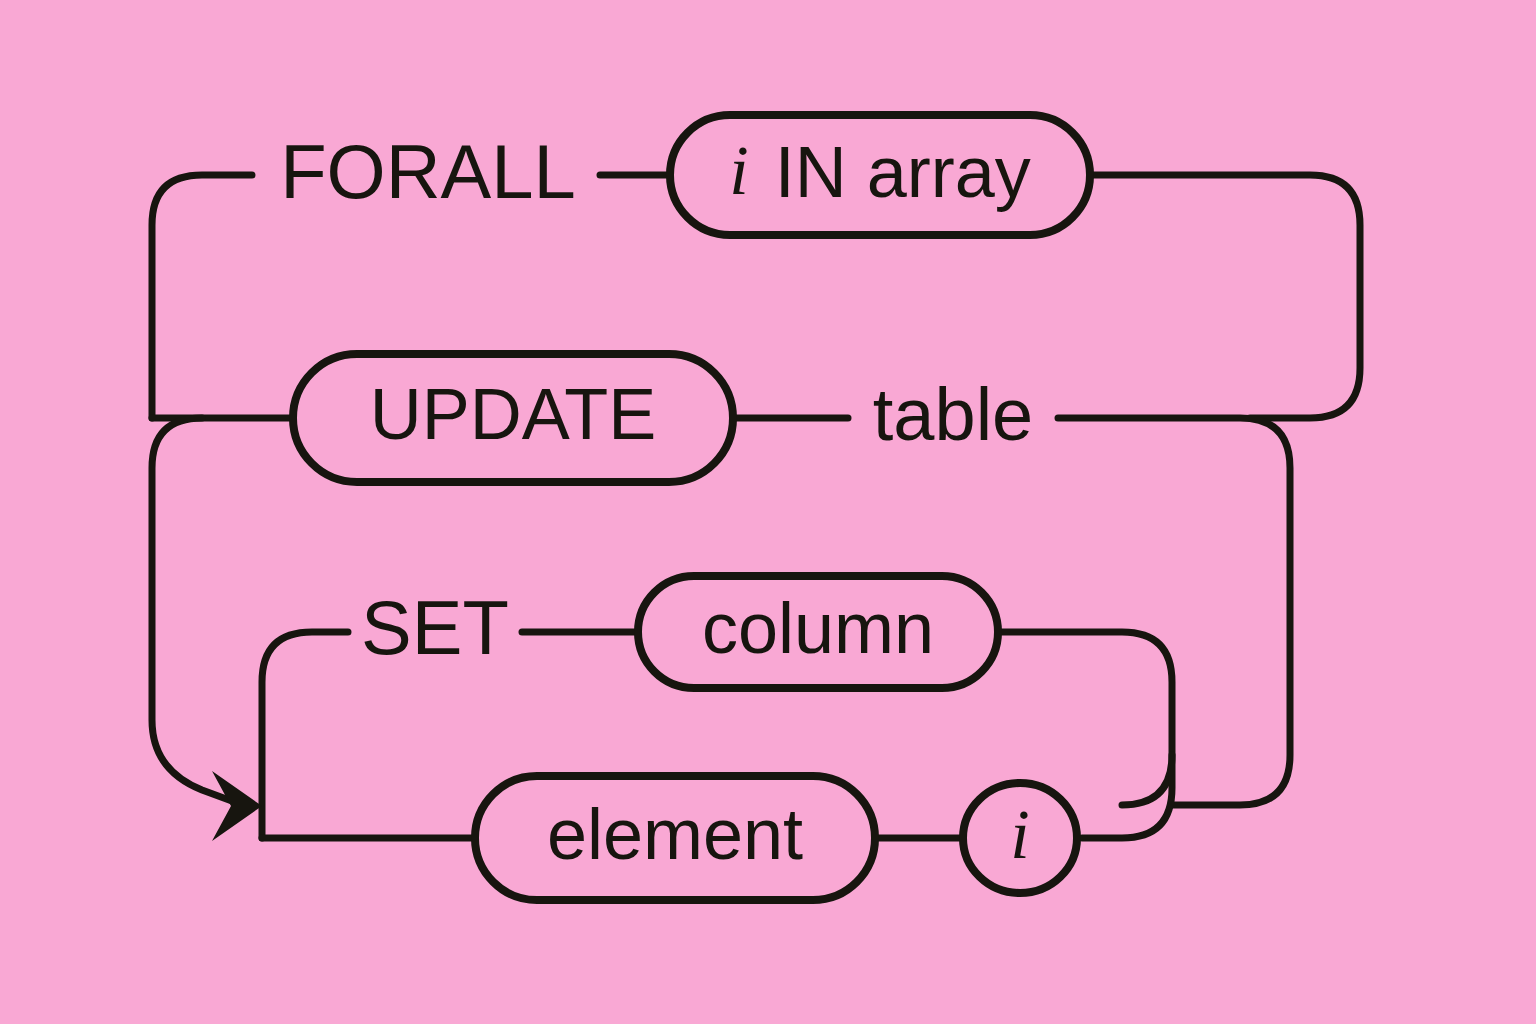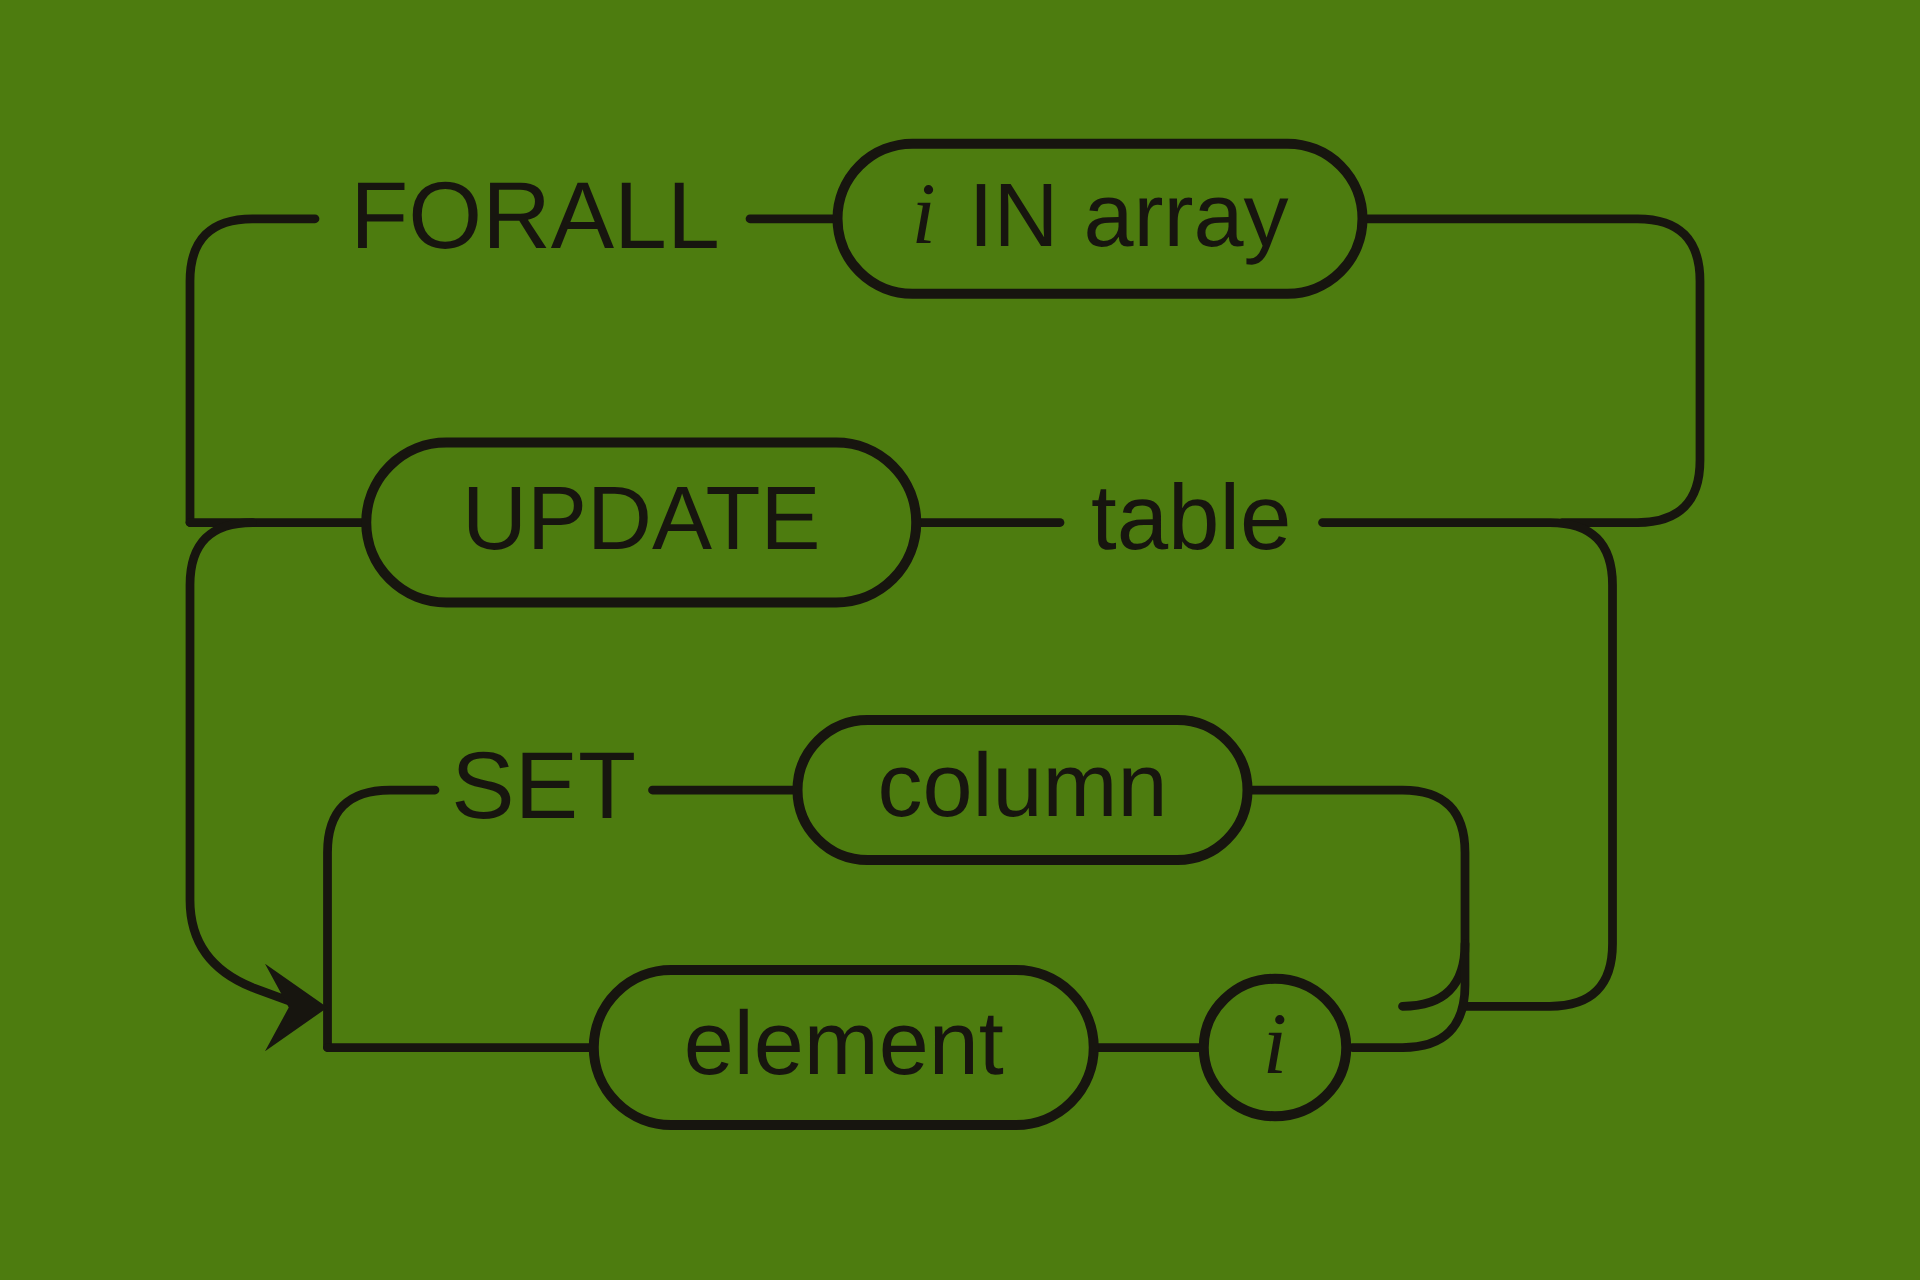--- a/index.html
+++ b/index.html
@@ -4,21 +4,21 @@
 <style>
   html, body {
     margin: 0;
     padding: 0;
     background: #efece4;
   }
   #stage {
     position: relative;
     width: 1536px;
     height: 1024px;
-    background: #4d7c0f;
+    background: #f9a8d4;
     overflow: hidden;
     font-family: "Liberation Sans", sans-serif;
   }
   #railroad {
     position: absolute;
     inset: 0;
     width: 1536px;
     height: 1024px;
     display: block;
   }

